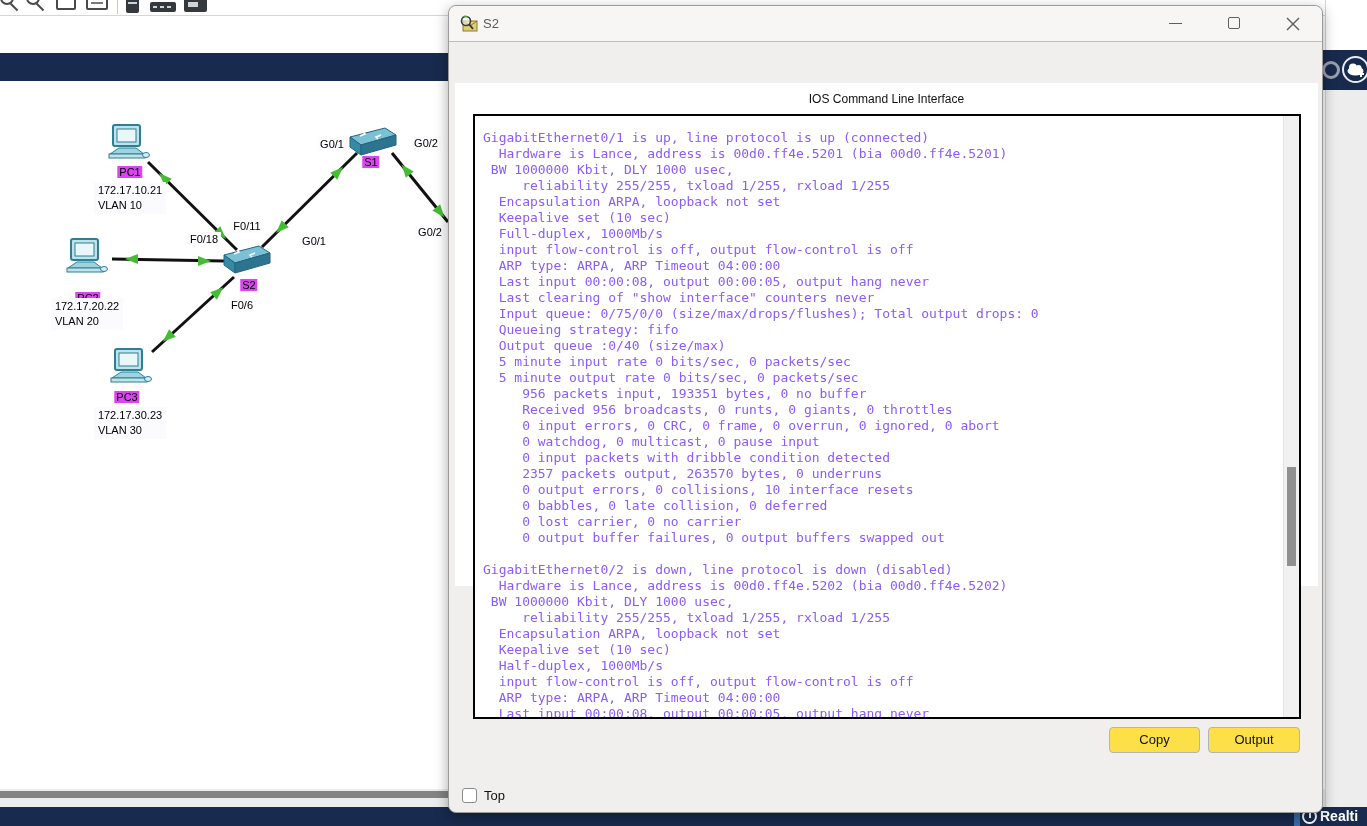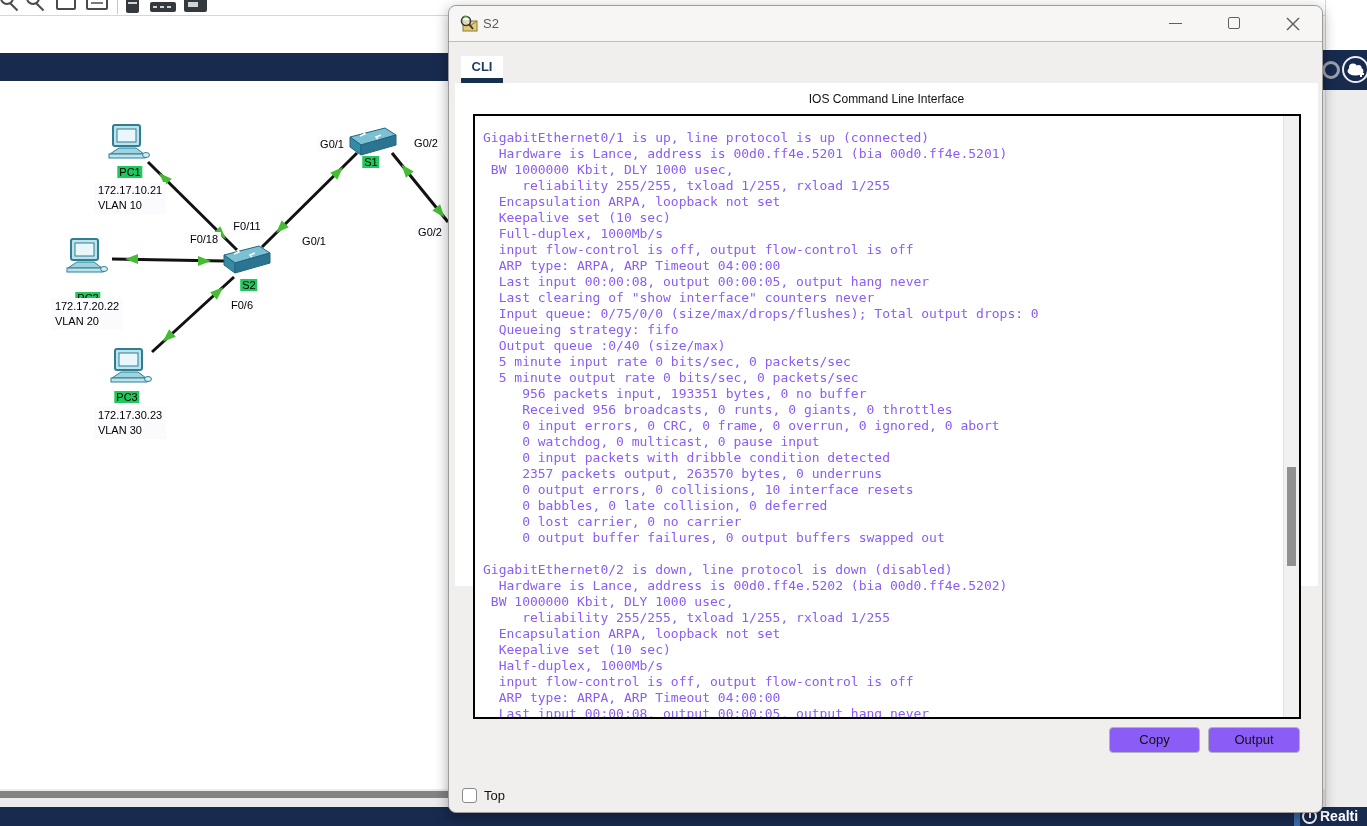--- a/index.html
+++ b/index.html
@@ -36,21 +36,21 @@
   .clock-icon:before { content:""; position:absolute; left:5px; top:2px; width:2px; height:5px; background:#fff; }
   .rt-label { position:absolute; left:1320px; top:808px; width:60px; color:#fff;
     font-size:14px; font-weight:bold; white-space:nowrap; }
   
   .hscroll-track { position:absolute; left:0; top:789px; width:1325px; height:18px; background:#ececec; }
   .hscroll-thumb { position:absolute; left:0; top:2px; width:1320px; height:7px; background:#838383; }
   
   .links-svg { position:absolute; left:0; top:0; width:460px; height:470px; pointer-events:none; }
   .dev-icon { position:absolute; }
   .dev-label { position:absolute; transform:translateX(-50%); font-size:11px; color:#000;
-    white-space:nowrap; background:#22c55e; padding:0 2px; }
+    white-space:nowrap; background:#d946ef; padding:0 2px; }
   .addr-box { position:absolute; transform:translateX(-50%); font-size:11px; color:#000;
     text-align:left; background:#fbfbfe; padding:1px 4px; line-height:15px; white-space:nowrap; }
   .port-label { position:absolute; transform:translate(-50%,-50%); font-size:11px; color:#000;
     background:#fcfcff; padding:1px 3px; white-space:nowrap; }
   
   .dialog { position:absolute; left:448px; top:5px; width:875px; height:808px;
     background:#f0efee; border:1px solid #9b9b9b; border-radius:8px;
     box-shadow:0 4px 14px rgba(0,0,0,.35); z-index:10; }
   .titlebar { position:absolute; left:0; top:0; width:100%; height:36px; background:#f7f6f5;
     border-bottom:1px solid #bdbdbd; border-radius:8px 8px 0 0; }
@@ -68,21 +68,21 @@
   .dlg-content { position:absolute; left:6px; top:77px; width:863px; height:503px; background:#ffffff;padding-left:24px; }
   .cli-header { position:absolute; left:0; top:9px; width:100%; text-align:center;
     font-size:12px; color:#111; }
   .terminal { position:absolute; left:18px; top:31px; width:828px; height:605px;
     background:#fff; border:2px solid #000; overflow:hidden; }
   .terminal pre { font-family:"DejaVu Sans Mono","Liberation Mono",monospace;
     font-size:13px; line-height:16px; padding:14px 24px 0 8px; color:#8b5cf6; }
   .term-scroll { position:absolute; right:0; top:0; width:16px; height:100%;
     background:#f1f1f1; border-left:1px solid #e2e2e2; }
   .term-thumb { position:absolute; left:3px; top:351px; width:9px; height:99px; background:#909090; }
-  .dlg-btn { position:absolute; top:644px; height:26px; background:#8b5cf6;
+  .dlg-btn { position:absolute; top:644px; height:26px; background:#fde047;
     border:1px solid #b4b4b4; border-radius:4px; font-size:13px; text-align:center;
     line-height:24px; color:#111; }
   .btn-copy { left:654px; width:91px; }
   .btn-paste { left:753px; width:92px; }
   .top-check { position:absolute; left:13px; top:781px; height:18px; }
   .checkbox { position:absolute; left:0; top:1px; width:15px; height:15px; background:#fff;
     border:1px solid #8a8a8a; border-radius:3px; }
   .check-label { position:absolute; left:22px; top:1px; font-size:13px; color:#111; }
 </style>
 </head>
@@ -260,23 +260,20 @@
           <span class="glyph-max"></span>
         </span>
       <span class="win-btn" style="left:827px;">
         <svg width="14" height="14" viewBox="0 0 14 14" style="position:absolute;left:10px;top:11px;">
           <line x1="1" y1="1" x2="13" y2="13" stroke="#5f5f5f" stroke-width="1.4"></line>
           <line x1="13" y1="1" x2="1" y2="13" stroke="#5f5f5f" stroke-width="1.4"></line>
         </svg>
       </span>
     </div>
 
-    <div class="tabbar">
-      <div class="tab">CLI</div>
-    </div>
 
     <div class="dlg-content">
       <div class="cli-header">IOS Command Line Interface</div>
 
       <div class="terminal">
         <pre>GigabitEthernet0/1 is up, line protocol is up (connected)
   Hardware is Lance, address is 00d0.ff4e.5201 (bia 00d0.ff4e.5201)
  BW 1000000 Kbit, DLY 1000 usec,
      reliability 255/255, txload 1/255, rxload 1/255
   Encapsulation ARPA, loopback not set

